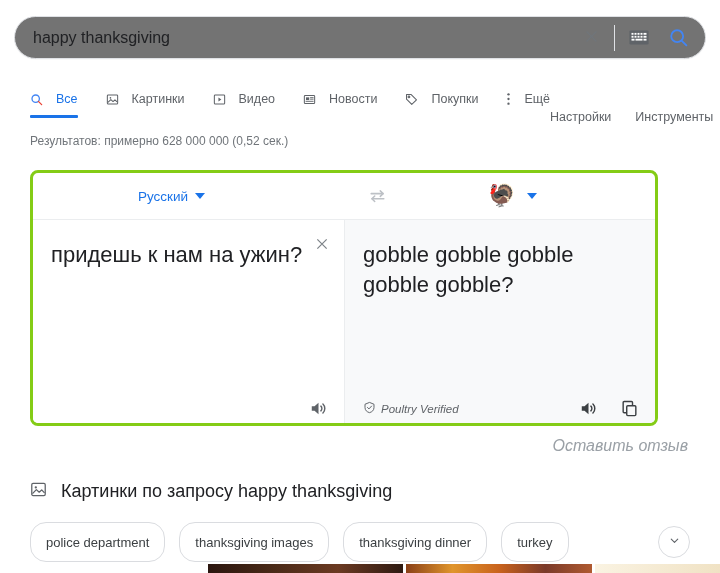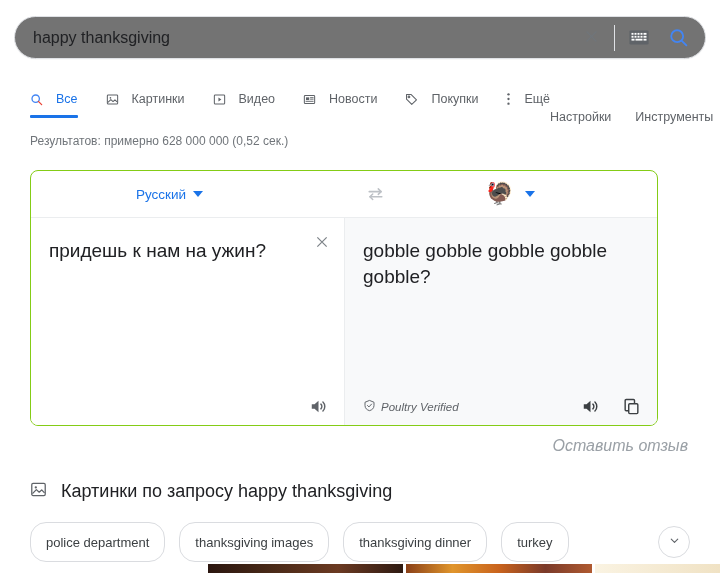--- a/index.html
+++ b/index.html
@@ -104,21 +104,21 @@
     left: 30px; top: 134px;
     font-size: 12px;
     color: #70757a;
   }
 
   
   .tcard {
     position: absolute;
     left: 30px; top: 170px;
     width: 628px; height: 256px;
-    border: 1px solid #84cc16;
+    border: 3px solid #84cc16;
     border-radius: 8px;
     background: #fff;
     overflow: hidden;
   }
   .tcard-head {
     height: 47px;
     display: flex;
     align-items: center;
     border-bottom: 1px solid #ebedef;
     position: relative;
@@ -161,21 +161,21 @@
 
   .tcard-body { display: flex; height: 208px; }
   .tpanel {
     position: relative;
     width: 50%;
     padding: 20px 18px 10px 18px;
   }
   .tpanel.src { background: #ffffff; }
   .tpanel.dst { background: #f8f9fa; border-left: 1px solid #ebedef; }
   .ttext {
-    font-size: 19px;
+    font-size: 22px;
     line-height: 1.35;
     color: #202124;
     font-family: "Liberation Sans", sans-serif;
     max-width: 100%;
     word-wrap: break-word;
   }
   .src-close {
     position: absolute;
     right: 14px; top: 16px;
     color: #80868b;

